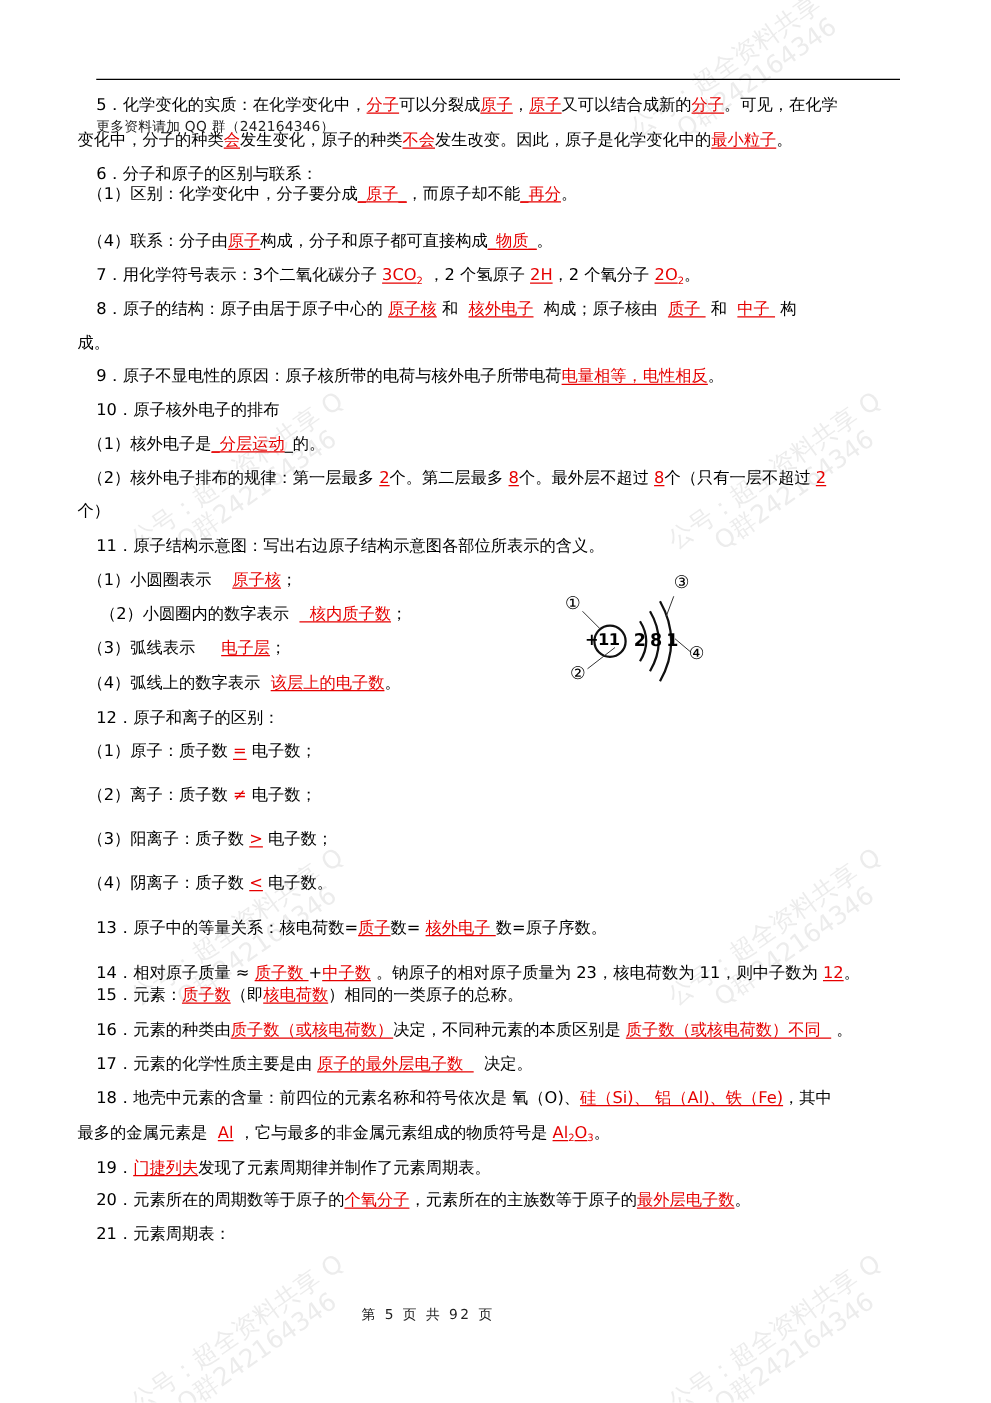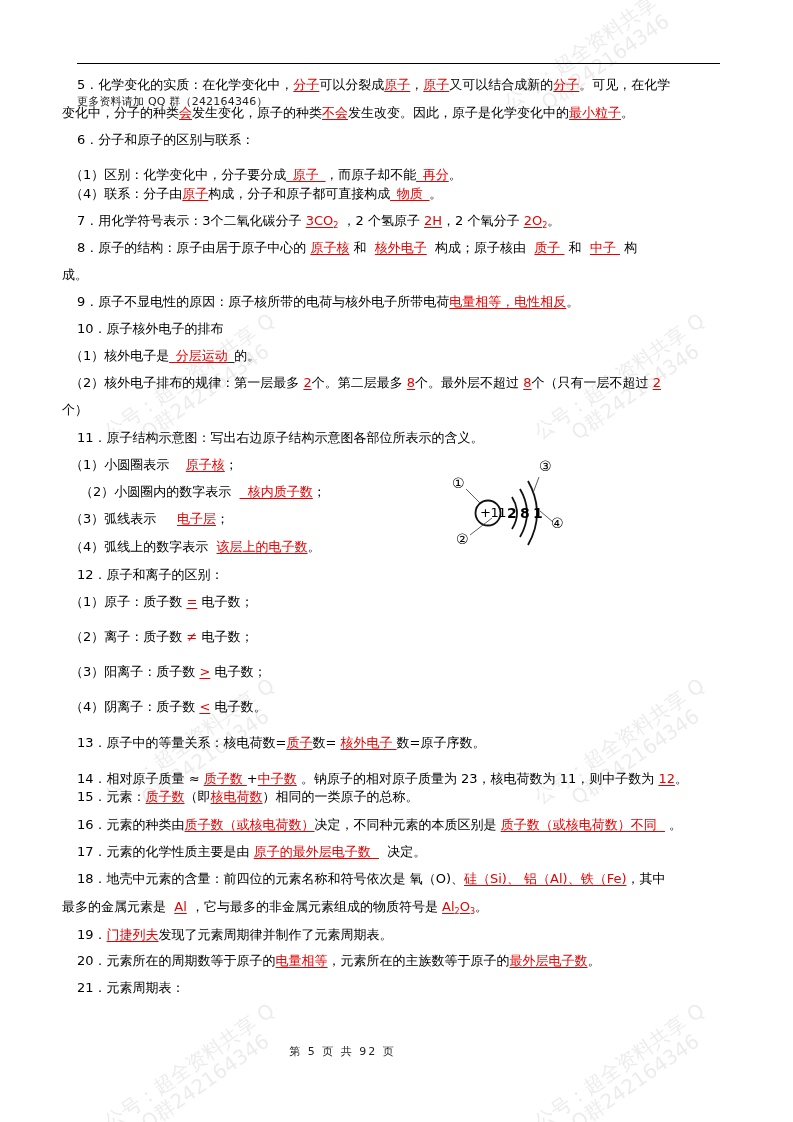--- a/index.html
+++ b/index.html
@@ -55,21 +55,21 @@
 <div class="header-rule"></div>
 
 <div class="line" style="top:76px">
   <span>5．化学变化的实质：在化学变化中，</span><span class="r">分子</span><span>可以分裂成</span><span class="r">原子</span><span>，</span><span class="r">原子</span><span>又可以结合成新的</span><span class="r">分子</span><span>。可见，在化学</span>
 </div>
 <div class="line cont" style="top:104px">
   <span>变化中，分子的种类</span><span class="r">会</span><span>发生变化，原子的种类</span><span class="r">不会</span><span>发生改变。因此，原子是化学变化中的</span><span class="r">最小粒子</span><span>。</span>
 </div>
 
 <div class="line" style="top:131px">6．分子和原子的区别与联系：</div>
-<div class="line" style="top:166px; left:70px">
+<div class="line" style="top:147px; left:70px">
   <span>（1）区别：化学变化中，分子要分成</span><span class="r">_原子_</span><span>，而原子却不能</span><span class="r">_再分</span><span>。</span>
 </div>
 <div class="line" style="top:185px; left:70px">
   <span>（4）联系：分子由</span><span class="r">原子</span><span>构成，分子和原子都可直接构成</span><span class="r">_物质_</span><span>。</span>
 </div>
 
 <div class="line" style="top:212px">
   <span>7．用化学符号表示：3个二氧化碳分子 </span><span class="r"><span>3CO</span><span class="sub">2</span></span><span> ，2 个氢原子 </span><span class="r">2H</span><span>，2 个氧分子 </span><span class="r"><span>2O</span><span class="sub">2</span></span><span>。</span>
 </div>
 
@@ -109,21 +109,21 @@
   <svg width="130" height="100" viewBox="0 0 130 100">
     <circle cx="40" cy="58" r="12.5" fill="none" stroke="#111" stroke-width="1.8"></circle>
     <path d="M64 42 Q74 58 64 74" fill="none" stroke="#111" stroke-width="1.8"></path>
     <path d="M72 34 Q86 58 72 82" fill="none" stroke="#111" stroke-width="1.8"></path>
     <path d="M80 26 Q98 58 80 90" fill="none" stroke="#111" stroke-width="1.8"></path>
     <line x1="18" y1="34" x2="32" y2="48" stroke="#333" stroke-width="0.8"></line>
     <line x1="22" y1="80" x2="44" y2="63" stroke="#333" stroke-width="0.8"></line>
     <line x1="91" y1="22" x2="85" y2="38" stroke="#333" stroke-width="0.8"></line>
     <line x1="92" y1="56" x2="105" y2="67" stroke="#333" stroke-width="0.8"></line>
   </svg>
-  <span style="position:absolute; left:32px; top:50px; font-size:13px; font-weight:normal; letter-spacing:-0.5px">+11</span>
+  <span style="position:absolute; left:20px; top:50px; font-size:13px; font-weight:bold; letter-spacing:-0.5px">+11</span>
   <span style="position:absolute; left:59px; top:50px; font-size:14px; font-weight:bold">2</span>
   <span style="position:absolute; left:72px; top:50px; font-size:14px; font-weight:bold">8</span>
   <span style="position:absolute; left:85px; top:50px; font-size:14px; font-weight:bold">1</span>
   <span style="position:absolute; left:4px; top:20px; font-size:14px">①</span>
   <span style="position:absolute; left:8px; top:76px; font-size:14px">②</span>
   <span style="position:absolute; left:91px; top:3px; font-size:14px">③</span>
   <span style="position:absolute; left:103px; top:60px; font-size:14px">④</span>
 </div>
 
 <div class="line" style="top:566px">12．原子和离子的区别：</div>
@@ -165,18 +165,18 @@
 </div>
 <div class="line cont" style="top:898px">
   <span style="white-space:pre">最多的金属元素是  </span><span class="r">Al</span><span> ，它与最多的非金属元素组成的物质符号是 </span><span class="r"><span>Al</span><span class="sub">2</span><span>O</span><span class="sub">3</span></span><span>。</span>
 </div>
 
 <div class="line" style="top:926px">
   <span>19．</span><span class="r">门捷列夫</span><span>发现了元素周期律并制作了元素周期表。</span>
 </div>
 
 <div class="line" style="top:952px">
-  <span>20．元素所在的周期数等于原子的</span><span class="r">电量相等</span><span>，元素所在的主族数等于原子的</span><span class="r">最外层电子数</span><span>。</span>
+  <span>20．元素所在的周期数等于原子的</span><span class="r">个氧分子</span><span>，元素所在的主族数等于原子的</span><span class="r">最外层电子数</span><span>。</span>
 </div>
 
 <div class="line" style="top:979px">21．元素周期表：</div>
 
 <div class="footer">第 5 页 共 92 页</div>
 
 </body></html>

